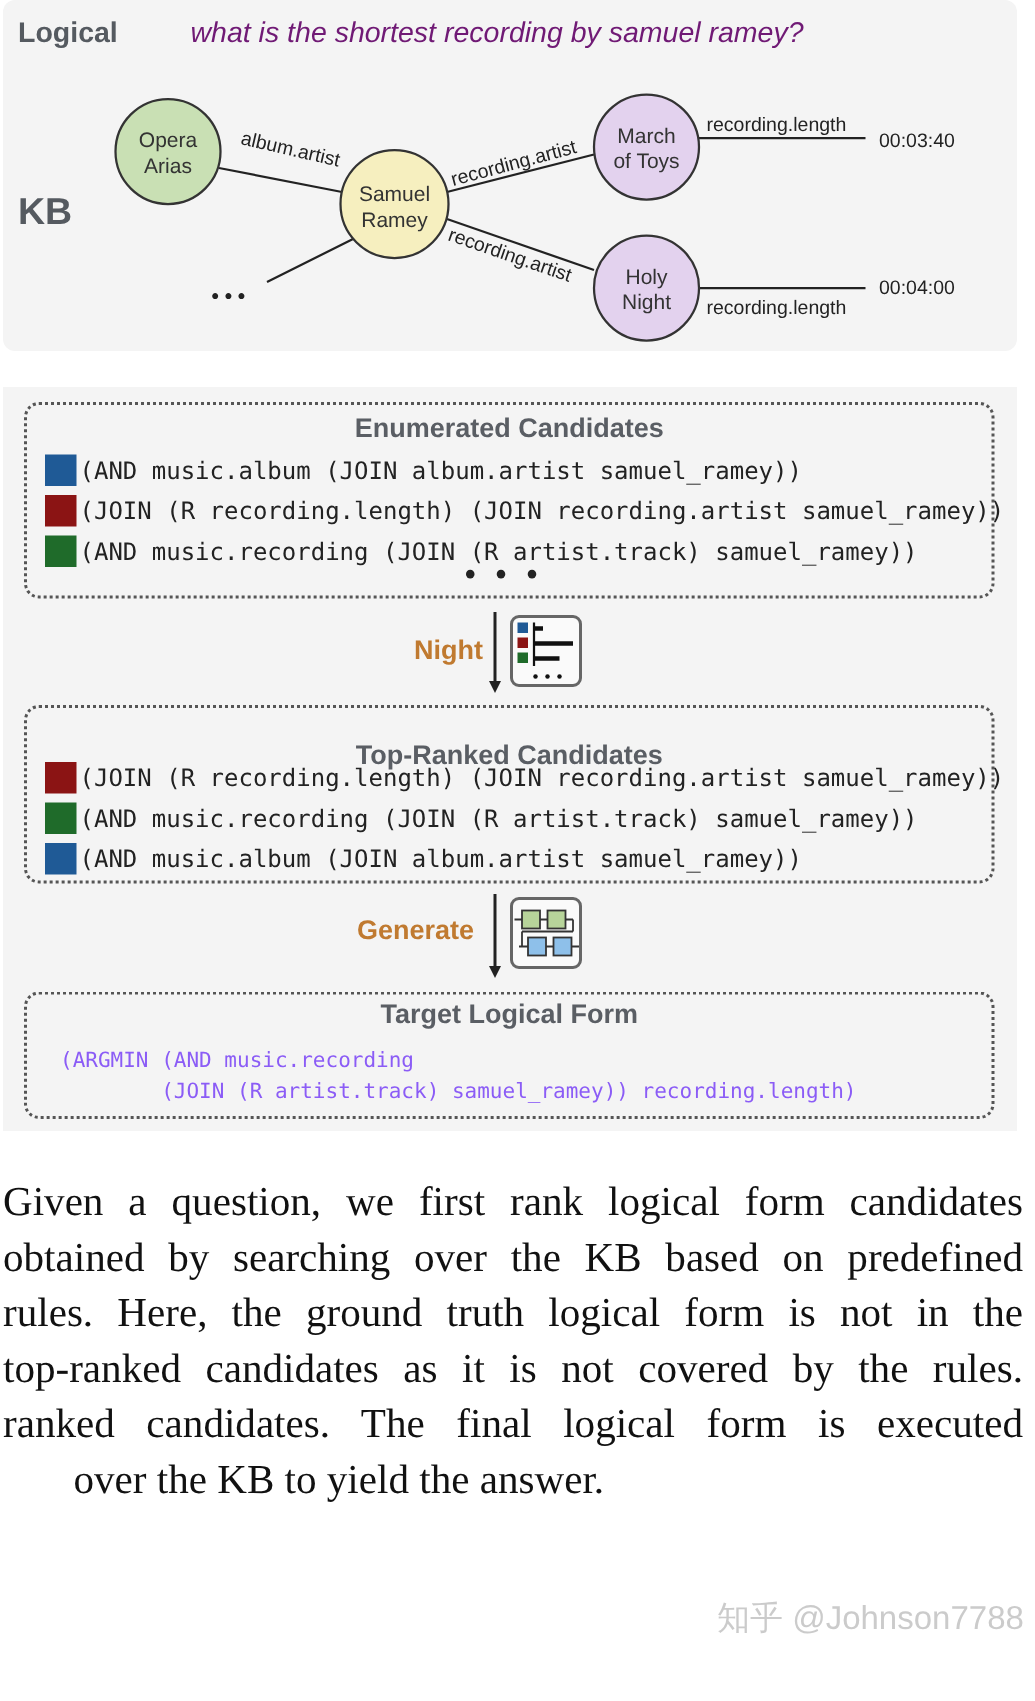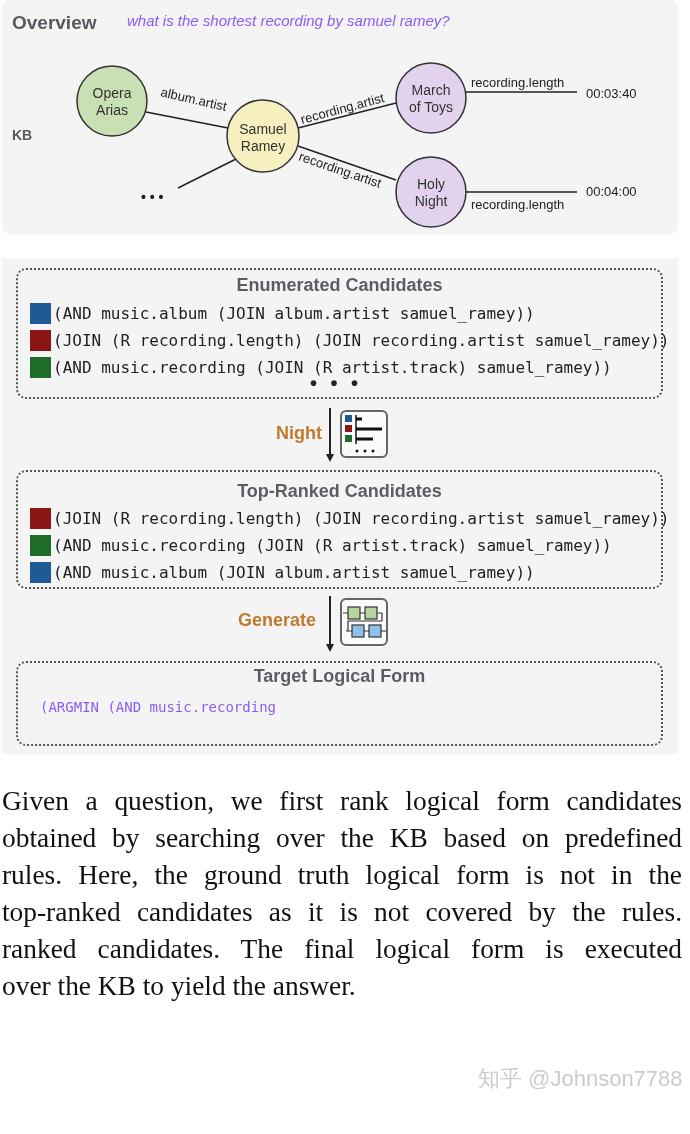--- a/index.html
+++ b/index.html
@@ -1,44 +1,44 @@
 <!DOCTYPE html>
 <html><head>
 <meta charset="utf-8">
 <style>
   html, body { margin: 0; padding: 0; background: #ffffff; }
   body { width: 690px; height: 1134px; position: relative; overflow: hidden; font-family: "Liberation Sans", sans-serif; }
   .panel-top { position: absolute; left: 2px; top: 0; width: 676px; height: 234px; background: #f4f4f4; border-radius: 8px; }
   .panel-bottom { position: absolute; left: 2px; top: 258px; width: 676px; height: 496px; background: #f4f4f4; }
   .q-label { position: absolute; left: 12px; top: 12px; font-size: 19px; font-weight: bold; color: #555a60; }
-  .q-text { position: absolute; left: 127px; top: 12px; font-size: 15px; font-style: italic; color: #8b5cf6; }
-  .kb-label { position: absolute; left: 12px; top: 127px; font-size: 14px; font-weight: bold; color: #555a60; }
+  .q-text { position: absolute; left: 127px; top: 12px; font-size: 19px; font-style: italic; color: #701a75; }
+  .kb-label { position: absolute; left: 12px; top: 127px; font-size: 25px; font-weight: bold; color: #555a60; }
   svg.graph { position: absolute; left: 0; top: 0; }
   .box { position: absolute; left: 16px; width: 647px; border: 2px dotted #555; border-radius: 10px; box-sizing: border-box; }
   .box-title { position: absolute; left: 0; width: 100%; text-align: center; font-size: 18px; font-weight: bold; color: #5a5e64; }
   .cand { position: absolute; left: 12px; height: 22px; display: flex; align-items: center; font-family: "DejaVu Sans Mono", monospace; font-size: 16px; color: #222; white-space: pre; }
   .sw { width: 21px; height: 21px; margin-right: 2px; flex: none; }
   .dots { position: absolute; font-size: 20px; font-weight: bold; color: #222; letter-spacing: 4px; }
   .step-label { position: absolute; font-size: 18px; font-weight: bold; color: #c07a30; }
   .arrow { position: absolute; width: 1.5px; background: #222; }
   .arrowhead { position: absolute; width: 0; height: 0; border-left: 4px solid transparent; border-right: 4px solid transparent; border-top: 8px solid #222; }
   .icon-box { position: absolute; width: 48px; height: 48px; border: 2px solid #666; border-radius: 6px; background: #fafafa; box-sizing: border-box; }
   .target-code { position: absolute; left: 40px; font-family: "DejaVu Sans Mono", monospace; font-size: 14px; color: #8b5cf6; white-space: pre; line-height: 21px; }
   .caption { position: absolute; left: 2px; top: 783px; width: 680px; font-family: "Liberation Serif", serif; font-size: 27.4px; line-height: 37px; color: #111; text-align: justify; }
   .caption .line { display: block; text-align: justify; text-align-last: justify; height: 37px; white-space: nowrap; }
-  .caption .line.last { text-align-last: left; }
+  .caption .line.last { text-align-last: left; margin-left: 47px; }
   .wm { position: absolute; font-size: 22px; color: rgba(160,160,160,0.55); }
 </style>
 </head>
 <body>
 
 <div class="panel-top"></div>
 <div class="panel-bottom"></div>
 
-<div class="q-label">Overview</div>
+<div class="q-label">Logical</div>
 <div class="q-text">what is the shortest recording by samuel ramey?</div>
 <div class="kb-label">KB</div>
 
 <svg class="graph" width="690" height="240" font-family="Liberation Sans, sans-serif">
 
   <line x1="146" y1="112" x2="228" y2="128" stroke="#222" stroke-width="1.5"></line>
   <line x1="298" y1="128" x2="396" y2="103" stroke="#222" stroke-width="1.5"></line>
   <line x1="298" y1="146" x2="396" y2="180" stroke="#222" stroke-width="1.5"></line>
   <line x1="236" y1="159" x2="178" y2="188" stroke="#222" stroke-width="1.5"></line>
   <line x1="466" y1="92" x2="577" y2="92" stroke="#222" stroke-width="1.5"></line>
@@ -103,21 +103,21 @@
     <line x1="14" y1="7" x2="20" y2="7" stroke="#111" stroke-width="3"></line>
     <line x1="14" y1="17" x2="40" y2="17" stroke="#111" stroke-width="3"></line>
     <line x1="14" y1="27" x2="31" y2="27" stroke="#111" stroke-width="3"></line>
     <circle cx="15" cy="39" r="1.5" fill="#111"></circle>
     <circle cx="23" cy="39" r="1.5" fill="#111"></circle>
     <circle cx="31" cy="39" r="1.5" fill="#111"></circle>
   </svg>
 </div>
 
 <div class="box" style="top:470px; height:119px;">
-  <div class="box-title" style="top:9px;">Top-Ranked Candidates</div>
+  <div class="box-title" style="top:21px;">Top-Ranked Candidates</div>
   <div class="cand" style="top:35px;">
     <span class="sw" style="background:#8b1414"></span><span>(JOIN (R recording.length) (JOIN recording.artist samuel_ramey))</span>
   </div>
   <div class="cand" style="top:62px;">
     <span class="sw" style="background:#1f6b2a"></span><span>(AND music.recording (JOIN (R artist.track) samuel_ramey))</span>
   </div>
   <div class="cand" style="top:89px;">
     <span class="sw" style="background:#1f5a96"></span><span>(AND music.album (JOIN album.artist samuel_ramey))</span>
   </div>
 </div>
@@ -135,20 +135,21 @@
     <rect x="6" y="7" width="12" height="12" fill="#b7d49a" stroke="#333" stroke-width="1.2"></rect>
     <rect x="23" y="7" width="12" height="12" fill="#b7d49a" stroke="#333" stroke-width="1.2"></rect>
     <rect x="10" y="25" width="12" height="12" fill="#8ec0ea" stroke="#333" stroke-width="1.2"></rect>
     <rect x="27" y="25" width="12" height="12" fill="#8ec0ea" stroke="#333" stroke-width="1.2"></rect>
   </svg>
 </div>
 
 <div class="box" style="top:661px; height:85px;">
   <div class="box-title" style="top:3px;">Target Logical Form</div>
   <div class="target-code" style="left:22px; top:34px;">(ARGMIN (AND music.recording</div>
+  <div class="target-code" style="left:22px; top:55px;">        (JOIN (R artist.track) samuel_ramey)) recording.length)</div>
 </div>
 
 <div class="caption">
   <span class="line">Given a question, we first rank logical form candidates</span>
   <span class="line">obtained by searching over the KB based on predefined</span>
   <span class="line">rules. Here, the ground truth logical form is not in the</span>
   <span class="line">top-ranked candidates as it is not covered by the rules.</span>
   <span class="line">ranked candidates. The final logical form is executed</span>
   <span class="line last">over the KB to yield the answer.</span>
 </div>

